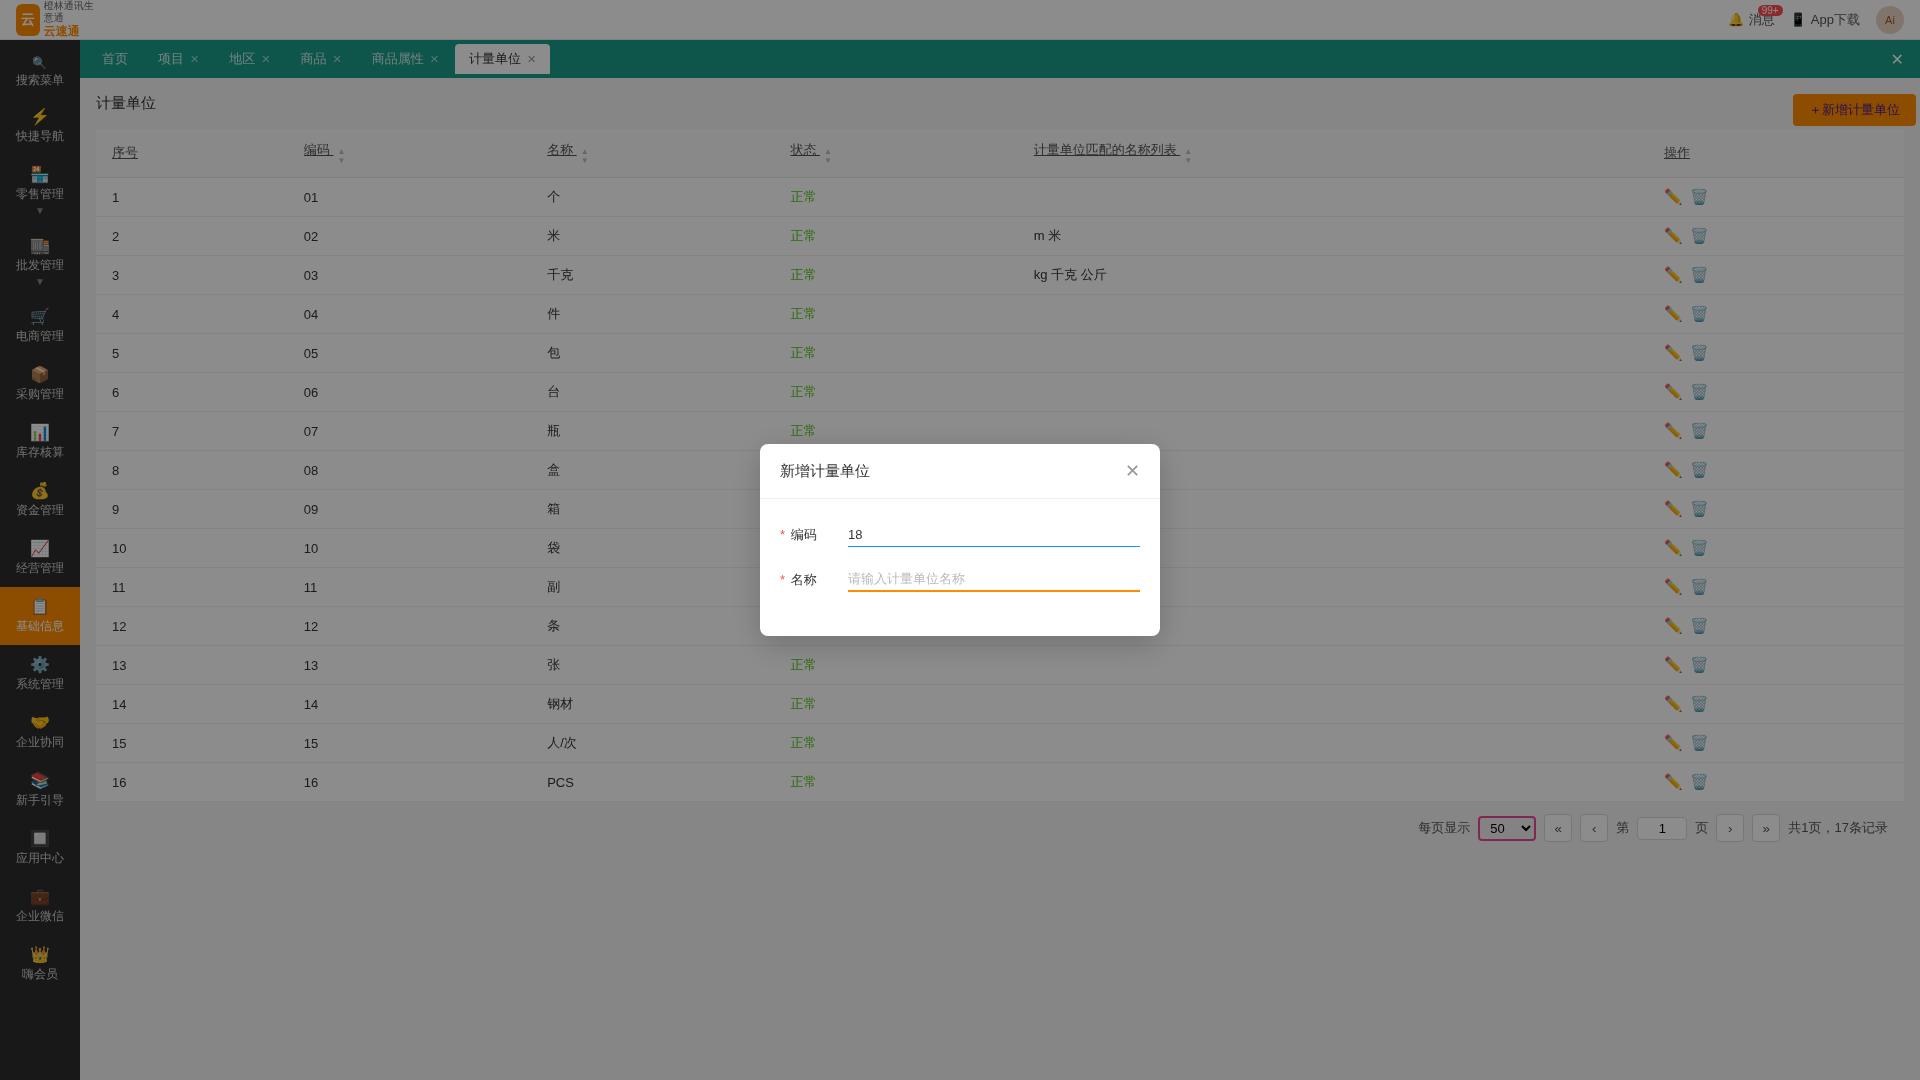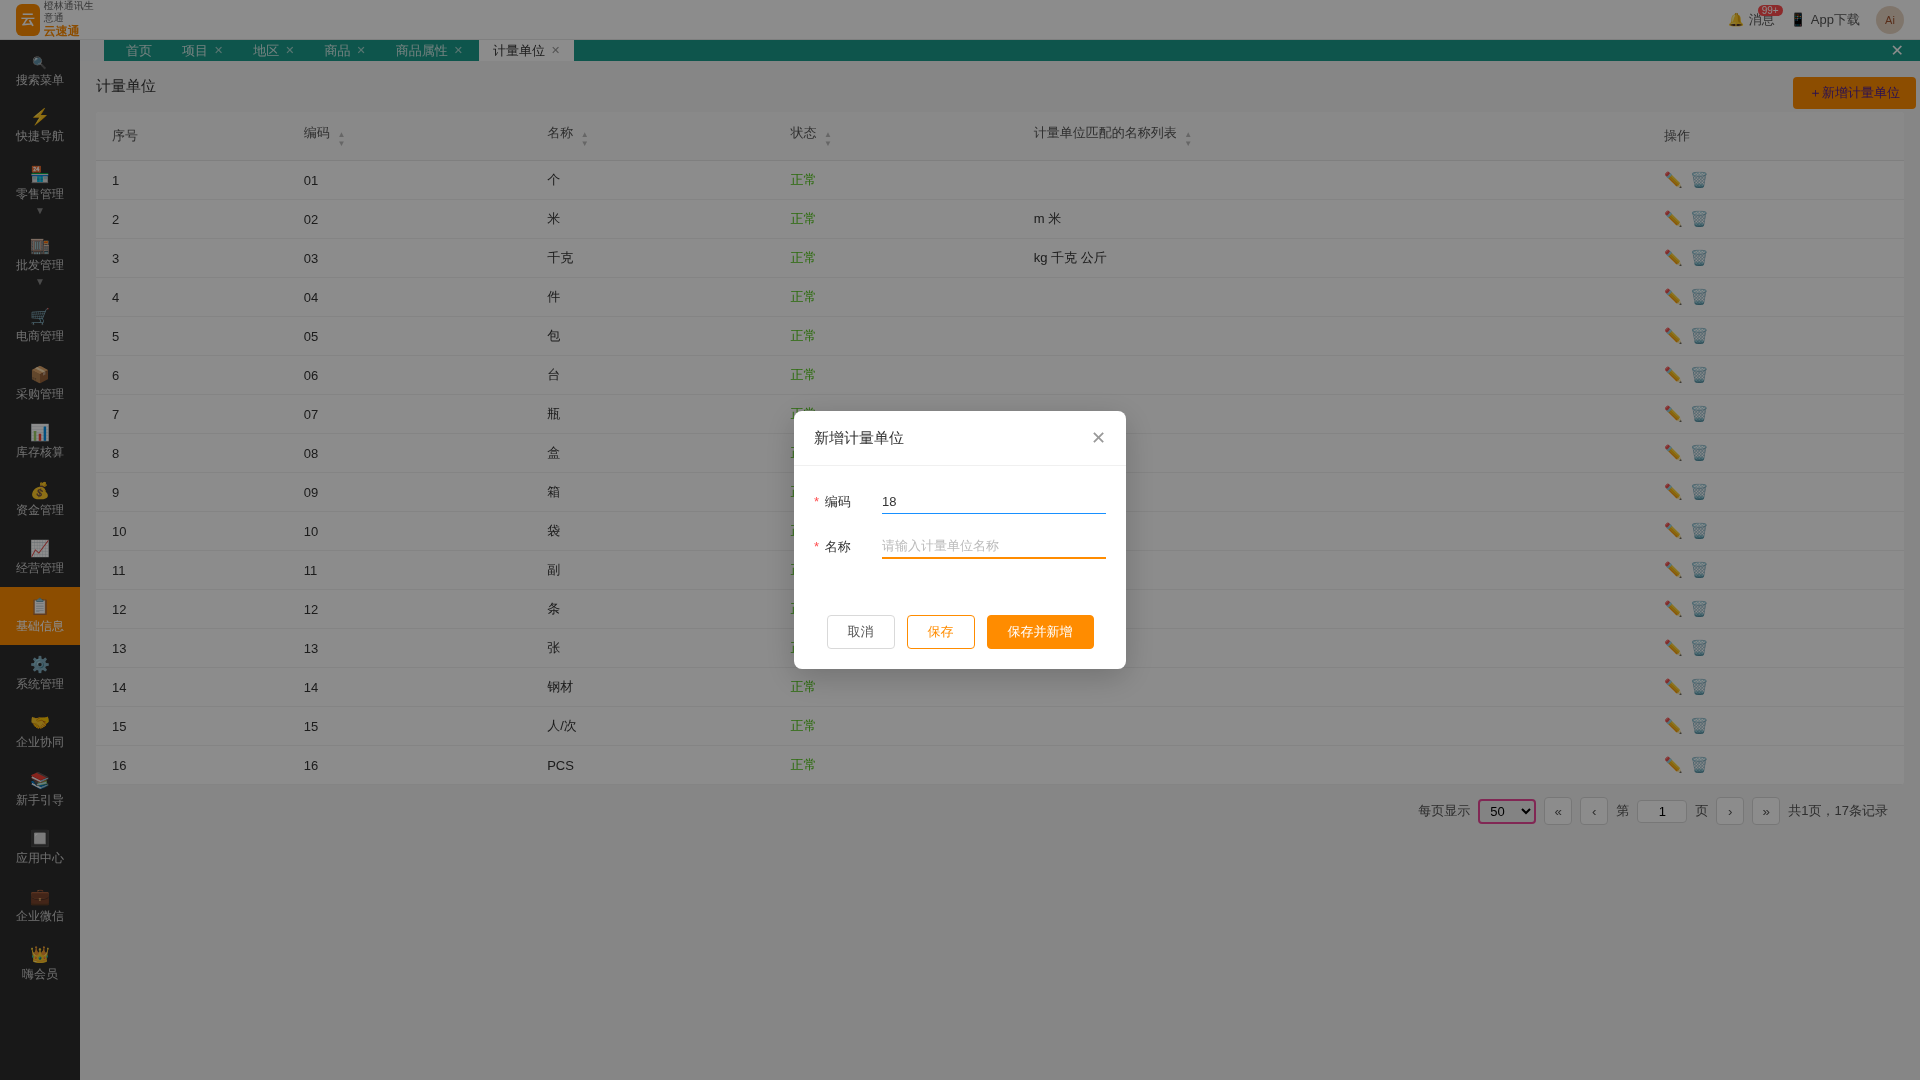--- a/index.html
+++ b/index.html
@@ -23,59 +23,59 @@
     .sidebar { width: 80px; background: #2d2d2d; min-height: calc(1080px - 40px); display: flex; flex-direction: column; padding-top: 8px; }
     .sidebar-search { padding: 8px 0; display: flex; flex-direction: column; align-items: center; cursor: pointer; color: #ccc; font-size: 12px; gap: 2px; }
     .sidebar-item { display: flex; flex-direction: column; align-items: center; padding: 10px 4px; cursor: pointer; color: #ccc; font-size: 12px; gap: 2px; transition: background 0.2s; }
     .sidebar-item.active { background: #ff8c00; color: #fff; }
     .sidebar-item .icon { font-size: 16px; }
 
     
     .main { flex: 1; display: flex; flex-direction: column; overflow: hidden; }
 
     
-    .tabbar { background: #1a9b8a; display: flex; align-items: center; height: 21px; padding: 0 8px; gap: 2px; margin-left: 24px; }
+    .tabbar { background: #1a9b8a; display: flex; align-items: center; height: 38px; padding: 0 8px; gap: 2px; }
     .tab { display: flex; align-items: center; padding: 0 14px; height: 30px; border-radius: 4px 4px 0 0; font-size: 13px; cursor: pointer; gap: 6px; color: rgba(255,255,255,0.8); }
     .tab.active { background: #fff; color: #333; }
     .tab .close-btn { font-size: 11px; color: rgba(255,255,255,0.6); }
     .tab.active .close-btn { color: #999; }
     .tabbar-close { margin-left: auto; color: #fff; cursor: pointer; font-size: 16px; padding: 0 8px; }
 
     
     .content { flex: 1; background: #f5f5f5; padding: 16px; overflow: auto; position: relative; }
     .page-title { font-size: 15px; color: #333; margin-bottom: 16px; font-weight: 500; }
 
     
     .add-btn { position: absolute; top: 16px; right: 4px; background: #ff8c00; color: #4c1d95; border: none; padding: 7px 16px; border-radius: 4px; cursor: pointer; font-size: 13px; font-family: inherit; }
 
     
     .table-wrap { background: #fff; border-radius: 4px; overflow: hidden; }
     table { width: 100%; border-collapse: collapse; }
     thead tr { background: #fafafa; }
-    thead th { padding: 12px 16px; text-align: left; color: #555; font-weight: 500; font-size: 13px; border-bottom: 1px solid #e8e8e8; white-space: nowrap; }
+    thead th { padding: 12px 16px; text-align: left; color: #555; font-weight: 500; font-size: 13px; border-bottom: 1px solid #e8e8e8; white-space: nowrap; text-decoration: underline; }
     tbody tr { border-bottom: 1px solid #f0f0f0; }
     tbody td { padding: 10px 16px; font-size: 13px; color: #333; }
     .status-normal { color: #52c41a; }
     .action-icons { display: flex; gap: 8px; }
     .action-icon { cursor: pointer; color: #1890ff; font-size: 15px; }
     .action-icon.delete { color: #ff4d4f; }
 
     
     .sort-arrows { display: inline-flex; flex-direction: column; margin-left: 4px; gap: 1px; }
     .sort-arrow { font-size: 8px; color: #bbb; line-height: 1; }
 
     
     .pagination { display: flex; align-items: center; justify-content: flex-end; padding: 12px 16px; gap: 8px; font-size: 13px; color: #555; }
     .pagination select { border: 2px solid #ec4899; border-radius: 4px; padding: 2px 6px; font-size: 13px; }
     .page-btn { width: 28px; height: 28px; border: 1px solid #d9d9d9; background: #fff; border-radius: 4px; cursor: pointer; display: flex; align-items: center; justify-content: center; color: #555; }
     .page-input { width: 50px; border: 1px solid #d9d9d9; border-radius: 4px; padding: 3px 6px; text-align: center; font-size: 13px; }
 
     
     .modal-overlay { position: fixed; top: 0; left: 0; right: 0; bottom: 0; background: rgba(0,0,0,0.45); z-index: 200; display: flex; align-items: center; justify-content: center; }
-    .modal { background: #fff; border-radius: 8px; width: 332px; box-shadow: 0 8px 32px rgba(0,0,0,0.2); }
+    .modal { background: #fff; border-radius: 8px; width: 400px; box-shadow: 0 8px 32px rgba(0,0,0,0.2); }
     .modal-header { padding: 16px 20px; border-bottom: 1px solid #f0f0f0; display: flex; align-items: center; justify-content: space-between; }
     .modal-title { font-size: 15px; font-weight: 500; color: #333; }
     .modal-close { cursor: pointer; color: #999; font-size: 18px; }
     .modal-body { padding: 24px 20px; }
     .form-row { display: flex; align-items: center; margin-bottom: 20px; }
     .form-label { width: 60px; text-align: left; margin-right: 8px; font-size: 13px; color: #333; }
     .form-label .required { color: #ff4d4f; margin-right: 2px; }
     .form-input { flex: 1; border: none; border-bottom: 1px solid #1890ff; outline: none; padding: 4px 0; font-size: 13px; color: #333; font-family: inherit; }
     .form-input::placeholder { color: #bbb; }
     .modal-footer { padding: 12px 20px 20px; display: flex; justify-content: center; gap: 12px; }
@@ -497,19 +497,14 @@
         <input type="text" class="form-input" value="18" style="">
       </div>
       <div class="form-row">
         <div class="form-label">
           <span class="required">*</span>
           <span>名称</span>
         </div>
         <input type="text" class="form-input" style="border-bottom: 2px solid rgb(255, 140, 0);" placeholder="请输入计量单位名称">
       </div>
     </div>
-    <div class="modal-footer">
-      <button class="btn-cancel">取消</button>
-      <button class="btn-save">保存</button>
-      <button class="btn-save-new">保存并新增</button>
-    </div>
   </div>
 </div>
 
 </body></html>

